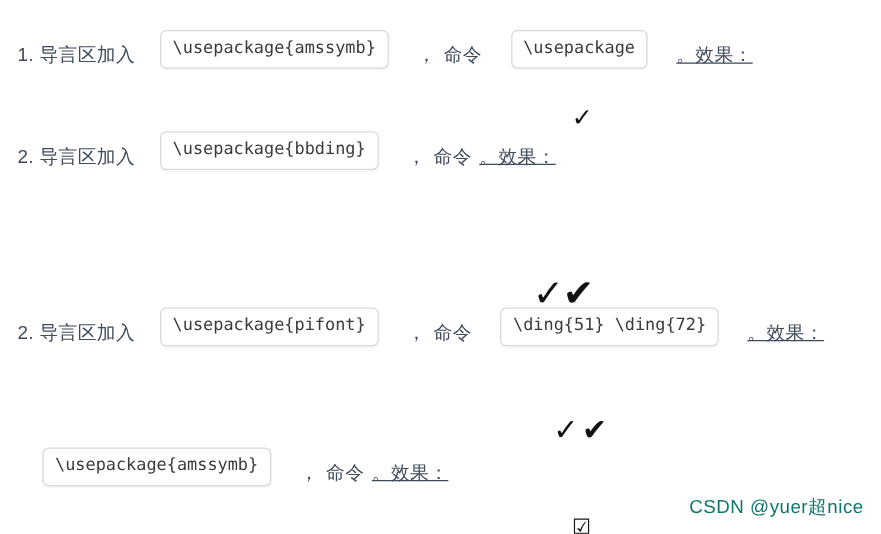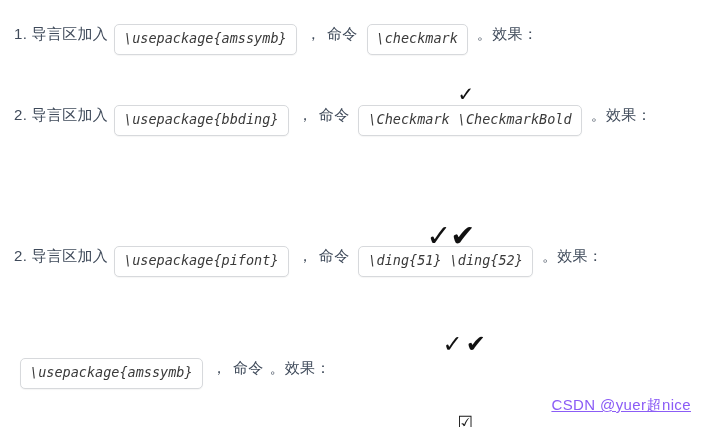--- a/index.html
+++ b/index.html
@@ -22,21 +22,21 @@
     left: 0; top: 0;
     width: 705px;
     height: 427px;
   }
 
   
   .item {
     position: absolute;
     left: 14px;
     display: flex;
-    align-items: flex-start;
+    align-items: flex-end;
     white-space: nowrap;
   }
   .item-1 { top: 24px; }
   .item-2 { top: 105px; }
   .item-3 { top: 246px; }
   .item-4 { top: 358px; }
 
   .lead-text {
     font-size: 15px;
     line-height: 20px;
@@ -51,37 +51,37 @@
     margin: 0 3px;
     letter-spacing: .3px;
   }
 
   .tail-text {
     font-size: 15px;
     line-height: 20px;
     color: #3f4a5a;
     margin-left: 3px;
     letter-spacing: .3px;
+    text-decoration: underline;
   }
 
   
   .code-chip {
     display: inline-block;
     font-family: "DejaVu Sans Mono", "Liberation Mono", monospace;
     font-size: 13.5px;
     line-height: 1;
     color: #3a3a3a;
     background: #ffffff;
     border: 1px solid #d7d9dc;
     border-radius: 5px;
     padding: 7px 9px 8px 9px;
-    margin: 0 6px;
+    margin: 0 20px;
     box-shadow: 0 1px 1px rgba(0,0,0,0.045);
     white-space: pre;
-    font-style: italic;
   }
 
   
   .result {
     position: absolute;
     color: #111111;
     text-align: left;
     white-space: pre;
   }
   .result-1 {
@@ -115,63 +115,61 @@
     font-weight: 400;
   }
   .glyph-bold { font-weight: 700; }
 
   
   .watermark {
     position: absolute;
     right: 14px;
     bottom: 12px;
     font-size: 15px;
-    color: #8b5cf6;
+    color: #0f766e;
     font-family: "Liberation Sans", "DejaVu Sans", sans-serif;
     letter-spacing: .4px;
     user-select: none;
     white-space: nowrap;
-    text-decoration: underline;
   }
 </style>
 </head>
 <body>
 
 <div class="page">
 
   <div class="item item-1">
     <span class="lead-text">1. 导言区加入</span>
     <span class="code-chip">\usepackage{amssymb}</span>
     <span class="mid-text">，</span>
     <span class="mid-text">命令</span>
-    <span class="code-chip">\checkmark</span>
+    <span class="code-chip">\usepackage</span>
     <span class="tail-text">。效果：</span>
   </div>
   <div class="result result-1">
     <span>✓</span>
   </div>
 
   <div class="item item-2">
     <span class="lead-text">2. 导言区加入</span>
     <span class="code-chip">\usepackage{bbding}</span>
     <span class="mid-text">，</span>
     <span class="mid-text">命令</span>
-    <span class="code-chip">\Checkmark \CheckmarkBold</span>
     <span class="tail-text">。效果：</span>
   </div>
   <div class="result result-2">
     <span>✓</span><span class="glyph-bold">✔</span>
   </div>
 
   <div class="item item-3">
     <span class="lead-text">2. 导言区加入</span>
     <span class="code-chip">\usepackage{pifont}</span>
     <span class="mid-text">，</span>
     <span class="mid-text">命令</span>
-    <span class="code-chip">\ding{51} \ding{52}</span>
+    <span class="code-chip">\ding{51} \ding{72}</span>
     <span class="tail-text">。效果：</span>
   </div>
   <div class="result result-3">
     <span>✓</span><span class="glyph-bold">✔</span>
   </div>
 
   <div class="item item-4">
     <span class="code-chip">\usepackage{amssymb}</span>
     <span class="mid-text">，</span>
     <span class="mid-text">命令</span>

